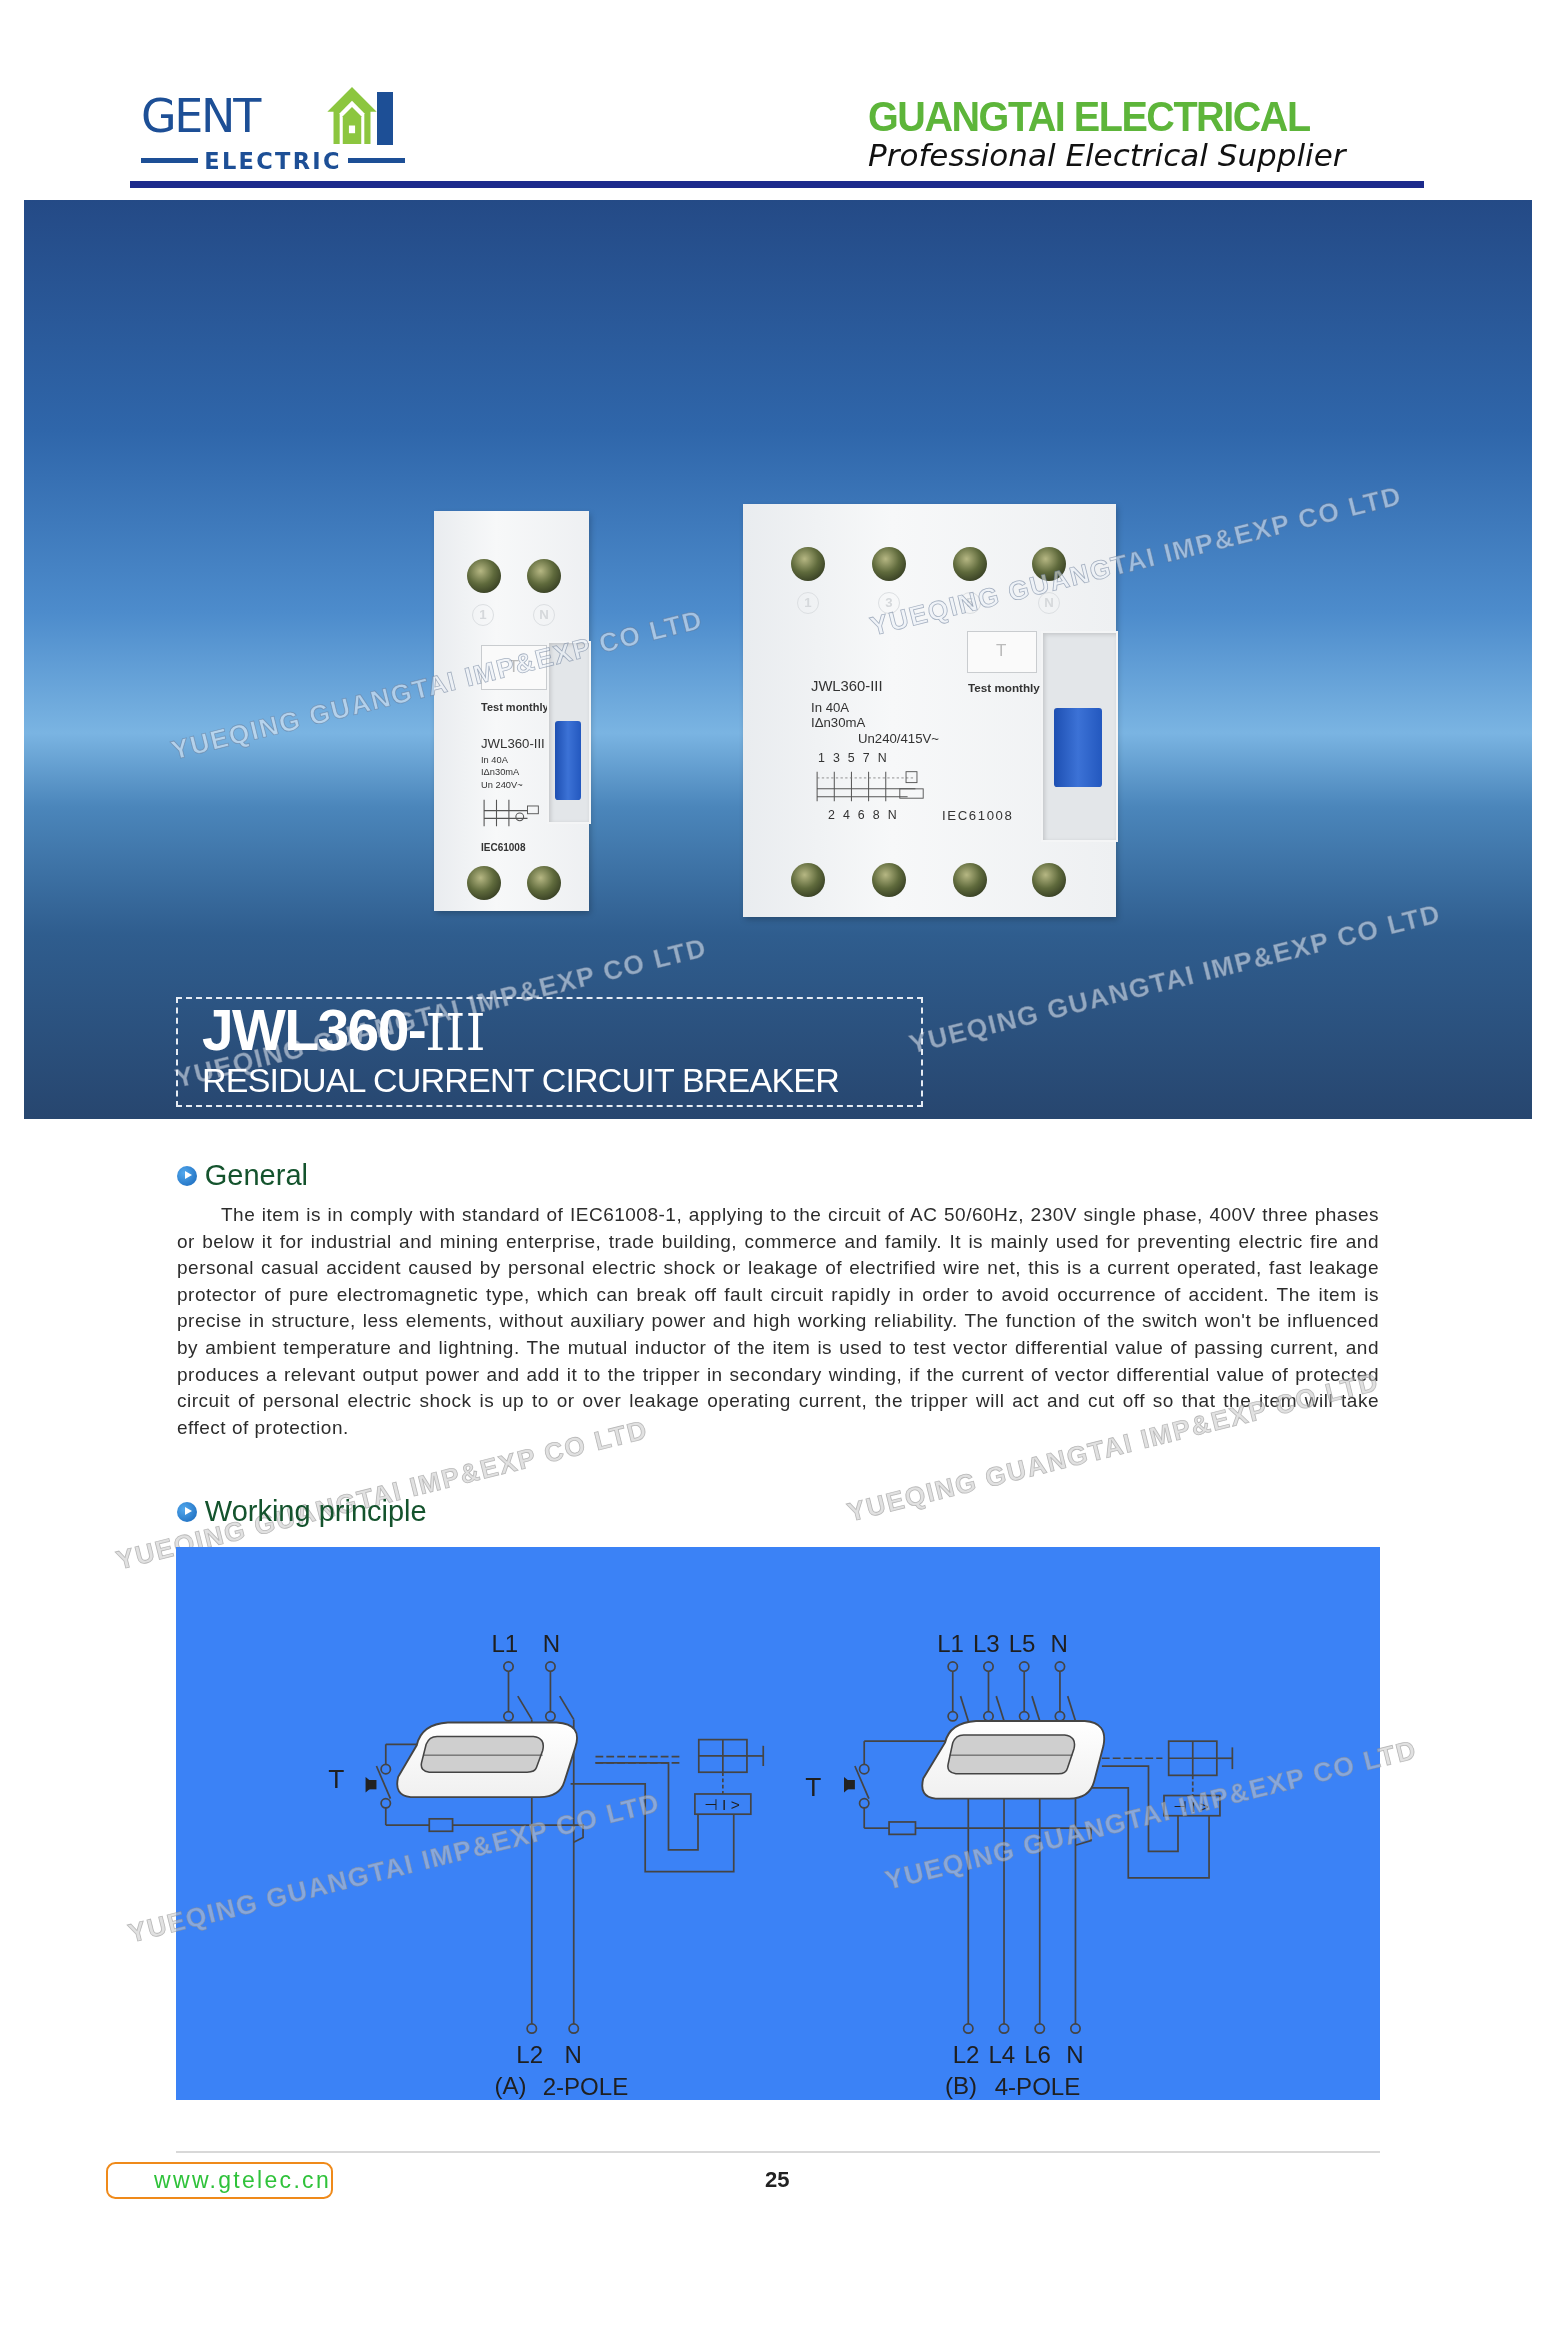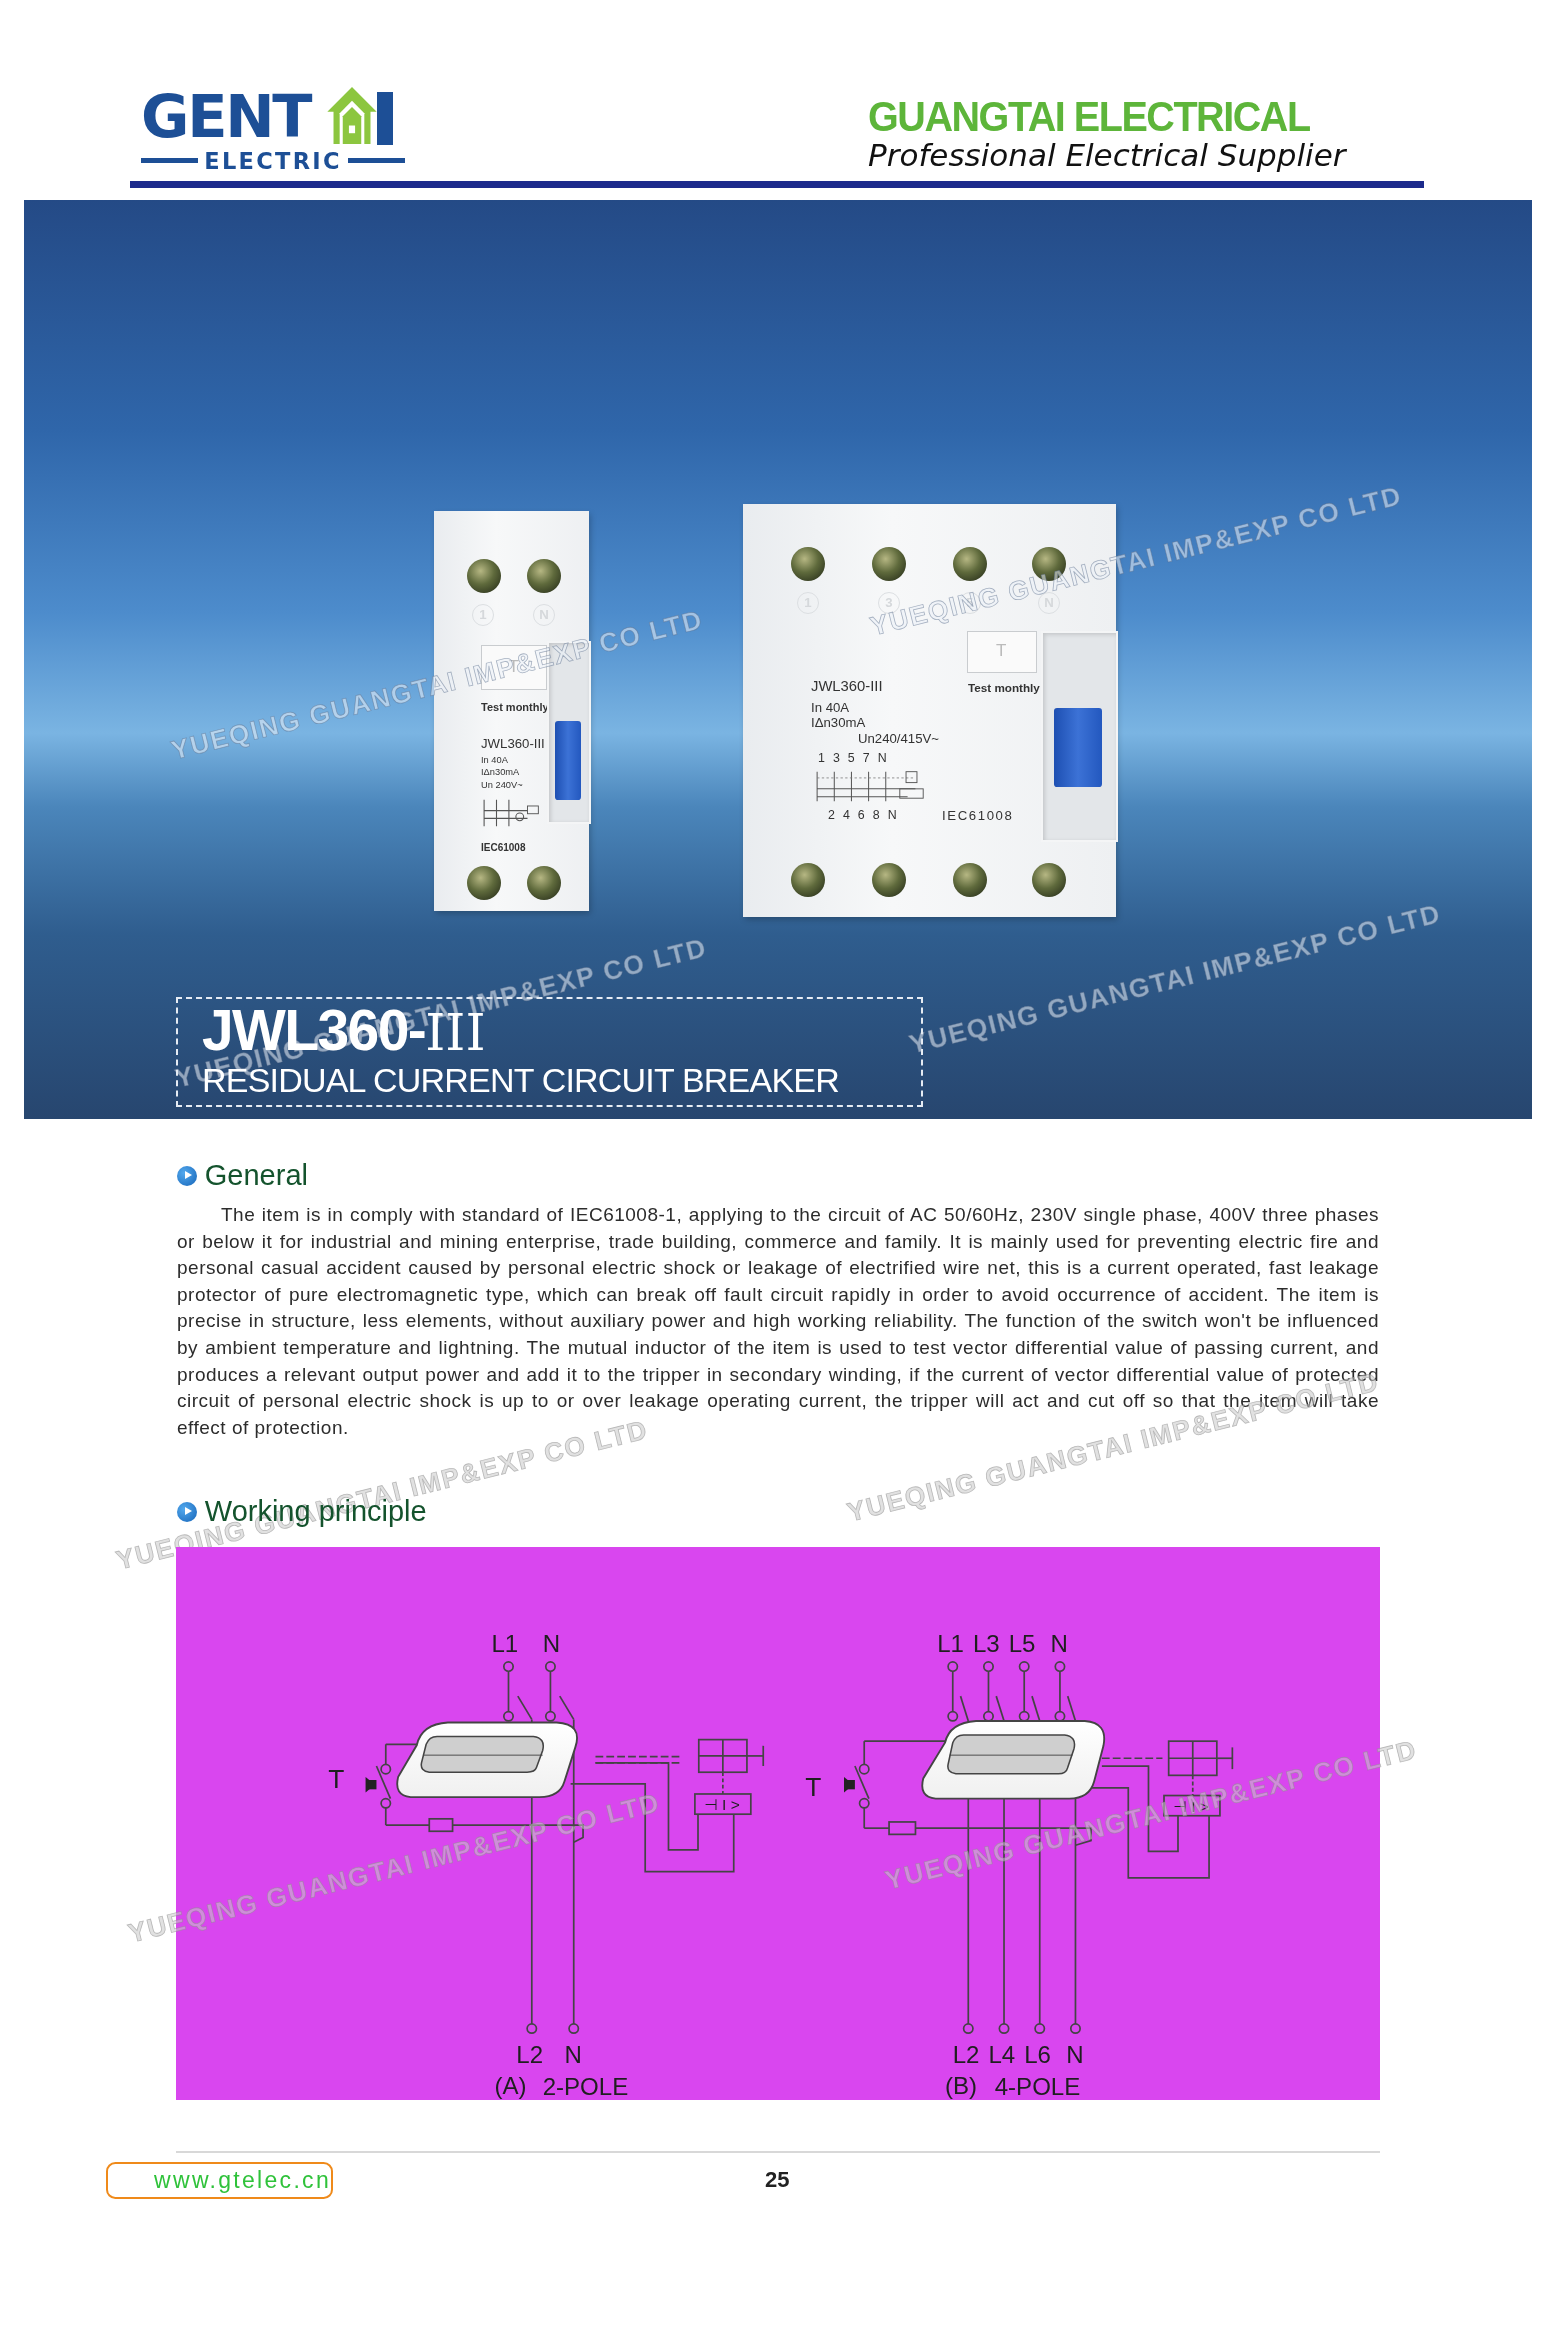--- a/index.html
+++ b/index.html
@@ -1,21 +1,21 @@
 <!DOCTYPE html>
 <html style="font-size:12.4px"><head>
 <meta charset="utf-8">
 <style>
   html, body { margin:0; padding:0; background:#ffffff; }
   body { width:1562px; height:2330px; position:relative; overflow:hidden; font-family:"Liberation Sans", sans-serif; color:#222; }
   .abs { position:absolute; }
 
   
   .logo { left:141px; top:81px; width:272px; height:93px; }
-  .logo-main { position:absolute; left:0; top:0; font-family:"DejaVu Sans", sans-serif; font-weight:bold; font-size:59px; letter-spacing:-2.3px; color:#1d4f96; line-height:71px; }
+  .logo-main { position:absolute; left:0; top:0; font-family:"DejaVu Sans", sans-serif; font-weight:normal; font-size:46px; letter-spacing:-2.3px; color:#1d4f96; line-height:71px; }
   .logo-house { position:absolute; left:186px; top:6.2px; width:50px; height:57px; }
   .logo-i { position:absolute; left:236px; top:11px; width:15.5px; height:53px; background:#1d4f96; }
   .logo-sub { position:absolute; left:0; top:64px; width:264px; height:31px; display:flex; align-items:center; }
   .logo-sub .bar { flex:1; height:4.7px; background:#1d4f96; }
   .logo-sub span { font-family:"DejaVu Sans", sans-serif; font-weight:bold; font-size:22.5px; color:#1d4f96; letter-spacing:2.3px; padding:0 6.2px;text-align:center; }
 
   .brand-title { left:868px; top:92px; font-size:43px; font-weight:bold; color:#5db53a; letter-spacing:-1.6px; line-height:48px; transform:scaleX(0.92); transform-origin:left; }
   .brand-sub { left:868px; top:137px; font-family:"DejaVu Sans", sans-serif; font-size:31px; color:#111; font-style:italic; line-height:36px; }
   .header-rule { left:130px; top:181px; width:1294px; height:7px; background:#1c2a8c; }
 
@@ -42,21 +42,21 @@
   .sec-head { display:flex; align-items:center; gap:7.8px; }
   .sec-icon { width:20px; height:20px; border-radius:50%; background:radial-gradient(circle at 35% 35%, #53a9ee, #1564b8); position:relative; }
   .sec-icon::after { content:""; position:absolute; left:7.8px; top:5.4px; border-left:7.8px solid #fff; border-top:4.7px solid transparent; border-bottom:4.7px solid transparent; }
   .sec-title { font-size:29px; color:#14532d; }
   .general-head { left:177px; top:1159px; }
   .working-head { left:177px; top:1495px; }
 
   .body-text { left:177px; top:1202px; width:1202px; font-size:19px; line-height:26.6px; color:#2c2c2c; text-align:justify; text-indent:44px; letter-spacing:0.5px; }
 
   
-  .diagram { left:176px; top:1547px; width:1204px; height:553px; background:#d946ef; }
+  .diagram { left:176px; top:1547px; width:1204px; height:553px; background:#3b82f6; }
   .diagram svg { position:absolute; left:0; top:0; }
   .dlabel { font-family:"Liberation Sans", sans-serif; font-size:31px; fill:#1f1f1f; }
 
   
   .footer-rule { left:176px; top:2151px; width:1204px; height:2.3px; background:#d8d8d8; }
   .url-pill { left:106px; top:2162px; width:227px; height:37px; border:2.3px solid #ef8a1a; border-radius:9.3px; box-sizing:border-box; display:flex; align-items:center; justify-content:flex-end; }
   .url-pill span { font-size:23px; color:#2fc23a; letter-spacing:2.3px; }
   .page-num { left:765px; top:2167px; font-size:22px; font-weight:bold; color:#222; }
 </style>
 </head>

